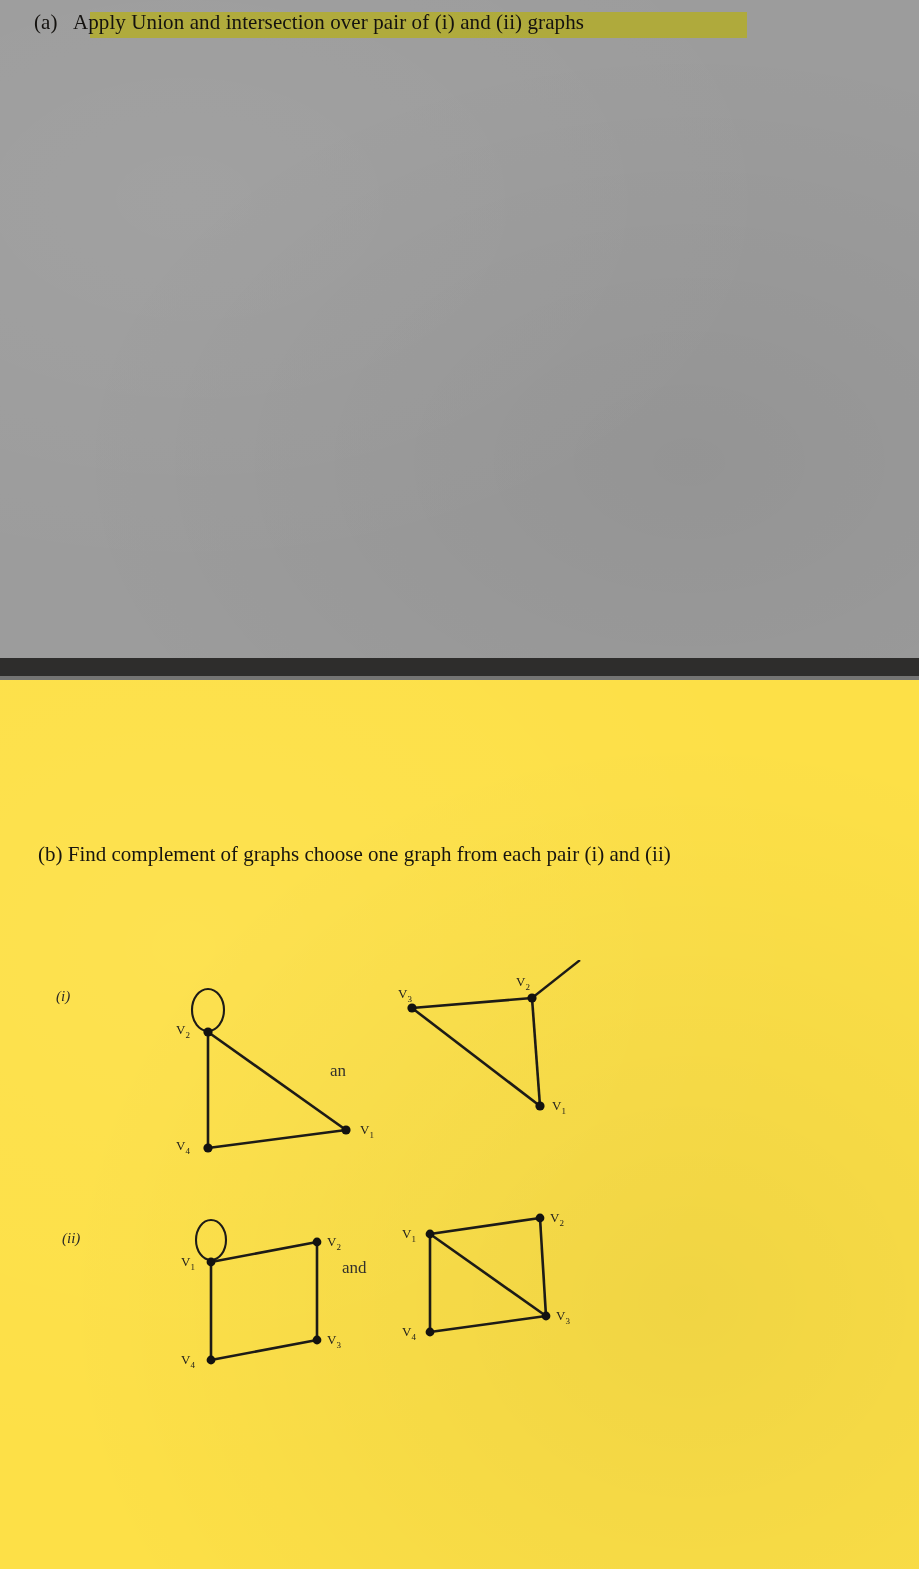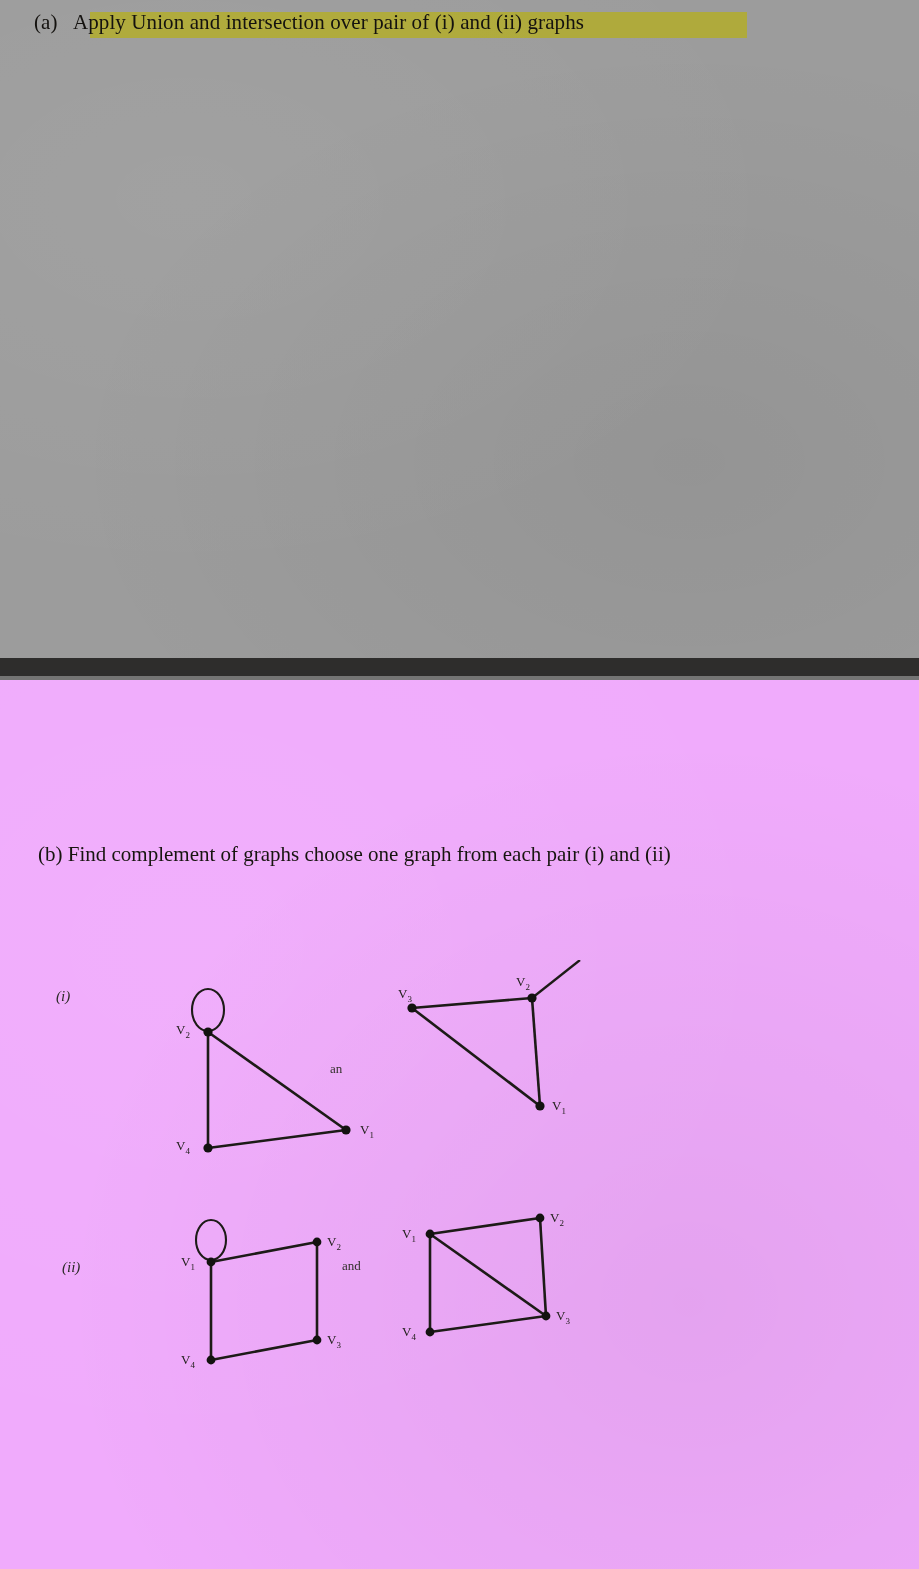--- a/index.html
+++ b/index.html
@@ -72,43 +72,43 @@
     background: #747474;
   }
 
   
   #section-b {
     position: absolute;
     left: 0;
     top: 680px;
     width: 919px;
     height: 889px;
-    background: #f0abfc;
+    background: #fde047;
   }
   #question-b {
     position: absolute;
     left: 38px;
     top: 162px;
     font-size: 21px;
     color: #17150f;
     white-space: nowrap;
   }
 
   .row-label {
     position: absolute;
     font-size: 15px;
     font-style: italic;
     color: #2b2a26;
   }
   #label-i  { left: 56px; top: 308px; }
-  #label-ii { left: 62px; top: 579px; }
+  #label-ii { left: 62px; top: 550px; }
 
   .conj {
     position: absolute;
-    font-size: 13px;
+    font-size: 17px;
     color: #33312c;
     font-family: "Liberation Serif", serif;
   }
   #conj-i  { left: 330px; top: 381px; }
   #conj-ii { left: 342px; top: 578px; }
 
   .figure {
     position: absolute;
   }
   #fig-i-left   { left: 150px; top: 290px; width: 260px; height: 210px; }

